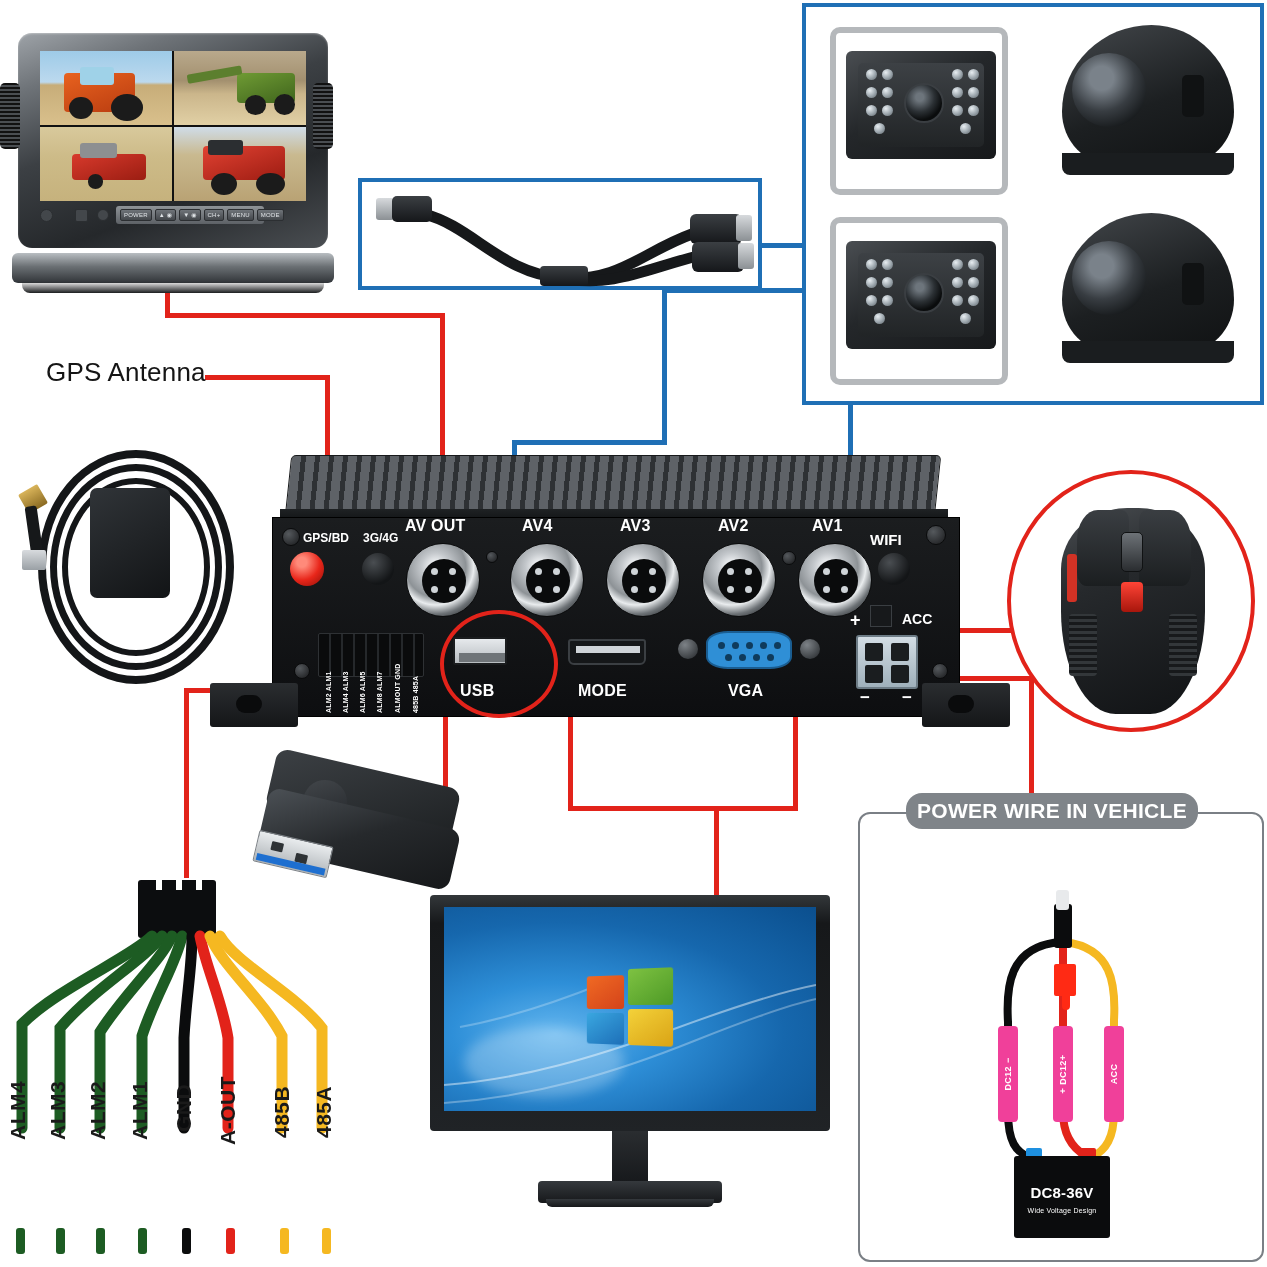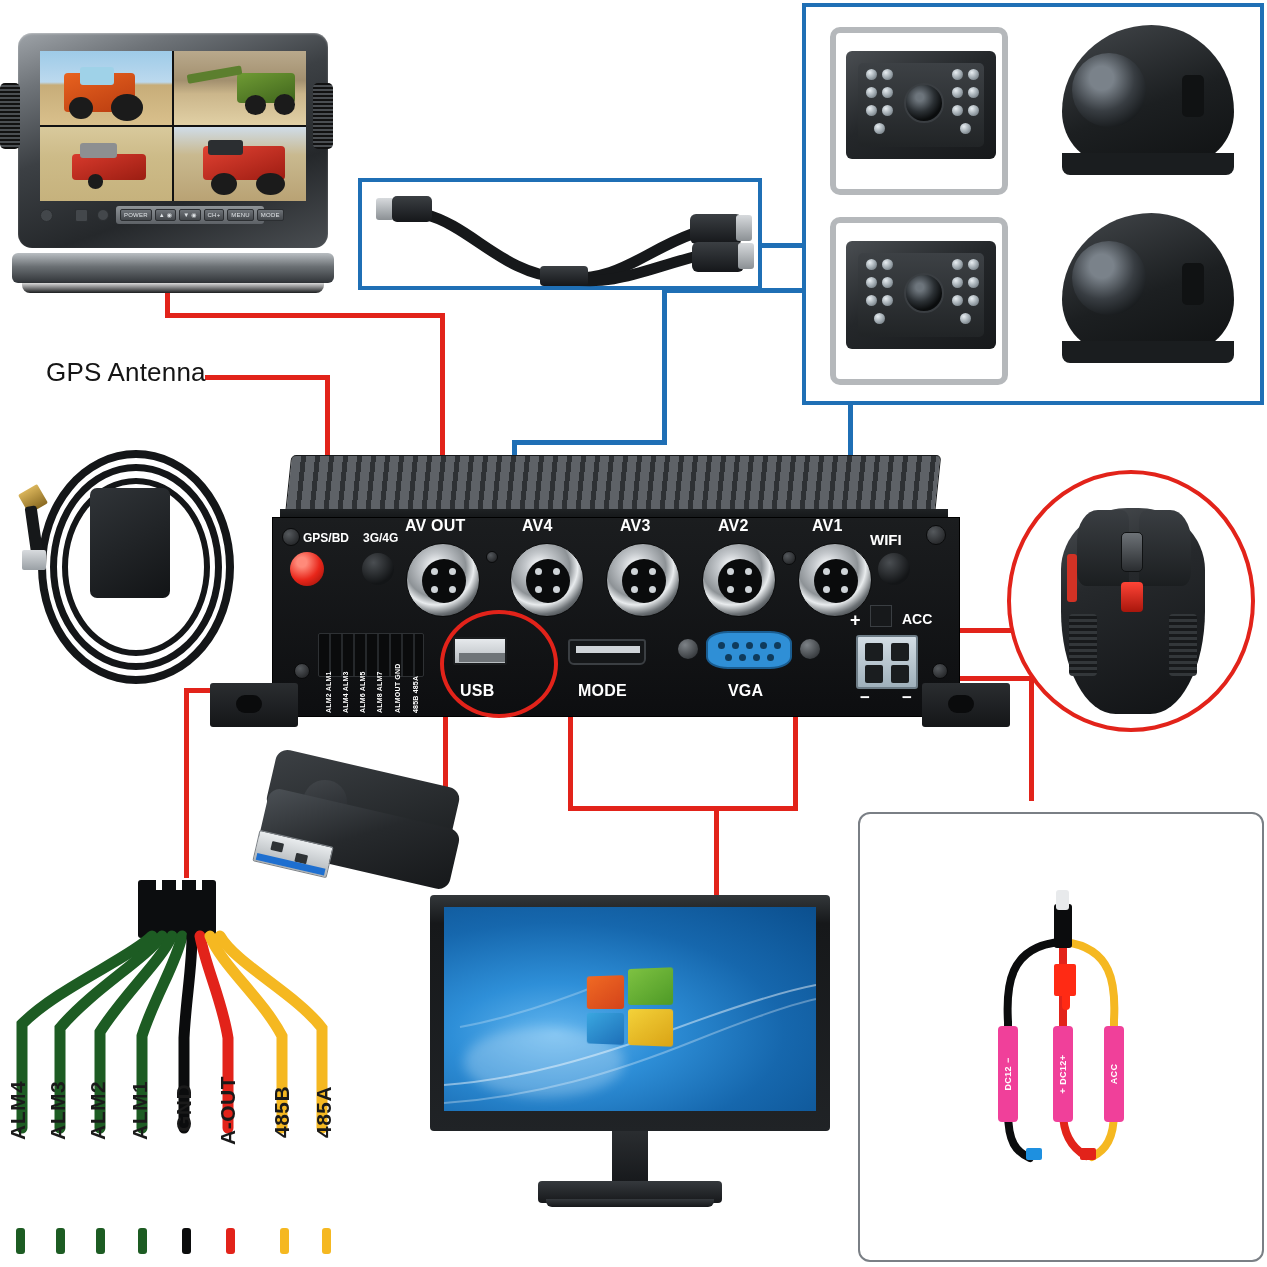--- a/index.html
+++ b/index.html
@@ -502,20 +502,21 @@
         <div class="win-pane" style="left:0; top:44px; width:40px; height:32px; background:linear-gradient(145deg,#3aa7e0,#1d6fb8);"></div>
         <div class="win-pane" style="left:44px; top:40px; width:44px; height:36px; background:linear-gradient(145deg,#f4d23a,#d9a315);"></div>
       </div>
     </div>
     <div class="pc-stand" style="left:192px; top:236px; width:36px; height:56px;"></div>
     <div class="pc-foot" style="left:118px; top:286px; width:184px; height:22px;"></div>
     <div class="pc-foot" style="left:126px; top:304px; width:168px; height:8px; border-radius:0 0 6px 6px;"></div>
   </div>
 
   <div class="greybox" style="left:858px; top:812px; width:406px; height:450px;"></div>
+  <div class="pill" style="left:906px; top:793px; width:292px; height:36px;">POWER WIRE IN VEHICLE</div>
 
   <div class="abs" style="left:858px; top:812px; width:406px; height:450px;">
     <svg width="406" height="450" viewBox="0 0 406 450" style="position:absolute;left:0;top:0;">
 
       <path d="M203,130 C150,134 148,176 150,210 L150,300 C150,330 158,340 172,346" stroke="#0b0c0d" stroke-width="8" fill="none" stroke-linecap="round"></path>
 
       <path d="M205,130 L205,200 L205,300 C205,322 214,336 228,344" stroke="#e2231a" stroke-width="8" fill="none" stroke-linecap="round"></path>
 
       <path d="M207,130 C254,136 258,172 256,208 L256,300 C256,326 248,338 234,345" stroke="#f5b821" stroke-width="8" fill="none" stroke-linecap="round"></path>
     </svg>
@@ -531,15 +532,19 @@
     </div>
     <div class="pink" style="left:195px; top:214px; width:20px; height:96px;">
       <span>+ DC12+</span>
     </div>
     <div class="pink" style="left:246px; top:214px; width:20px; height:96px;">
       <span>ACC</span>
     </div>
 
     <div class="term-blue" style="left:168px; top:336px; width:16px; height:12px;"></div>
     <div class="term-red" style="left:222px; top:336px; width:16px; height:12px;"></div>
+    <div class="batt" style="left:156px; top:344px; width:96px; height:82px;">
+      <div class="batt-title" style="margin-top:28px;">DC8-36V</div>
+      <div class="batt-sub" style="margin-top:6px;">Wide Voltage Design</div>
+    </div>
   </div>
 
 </div>
 
 </body></html>

